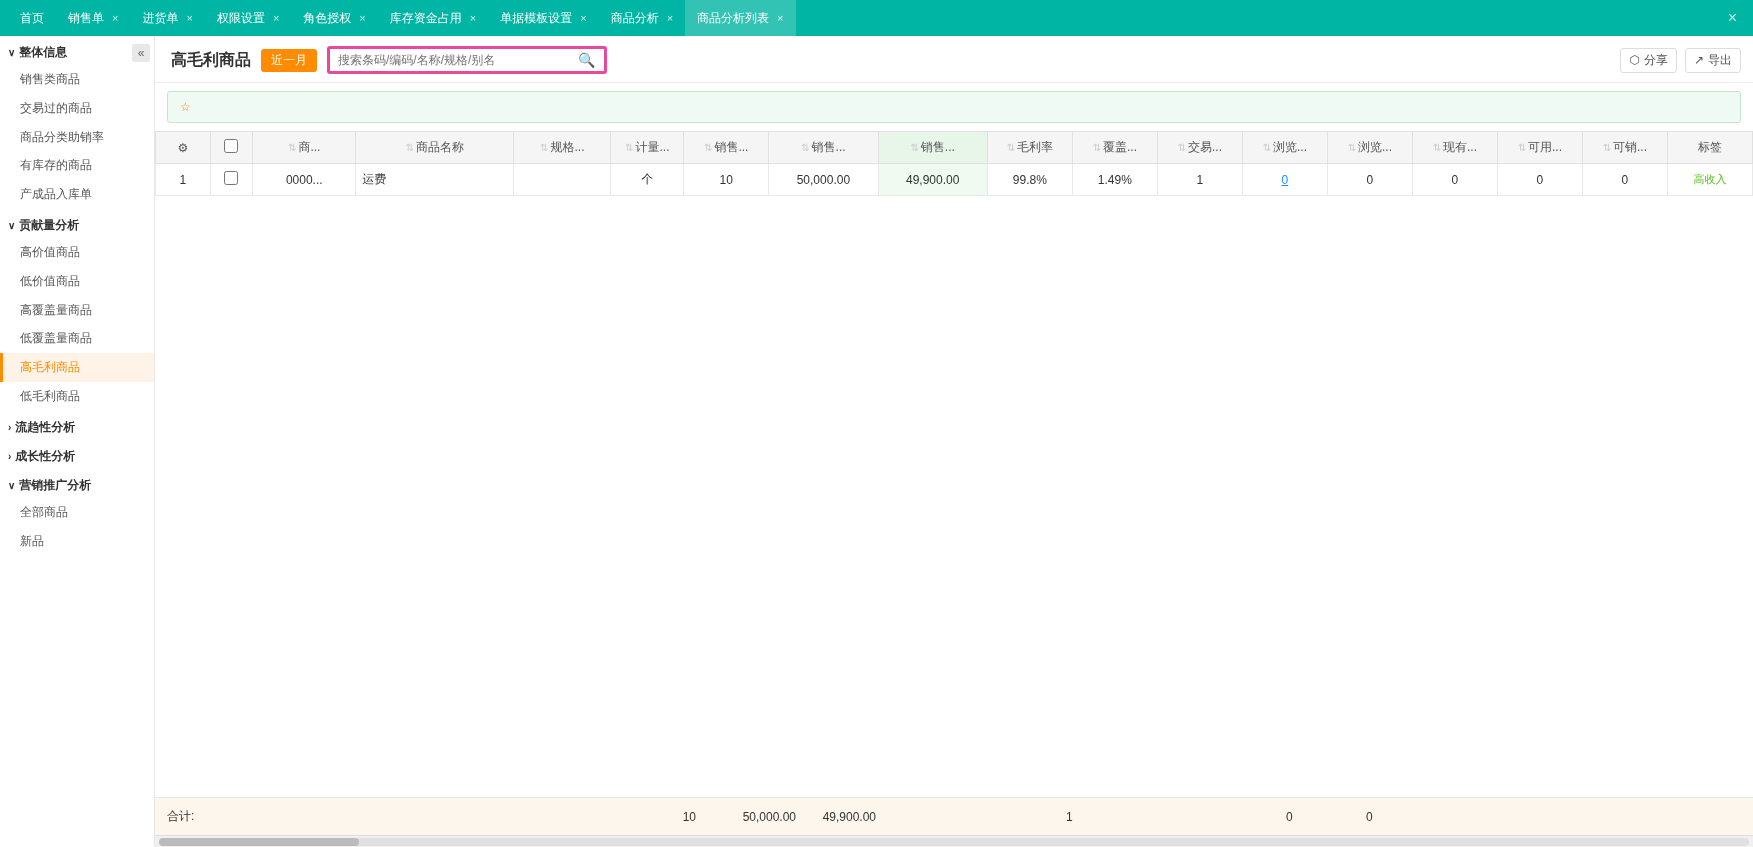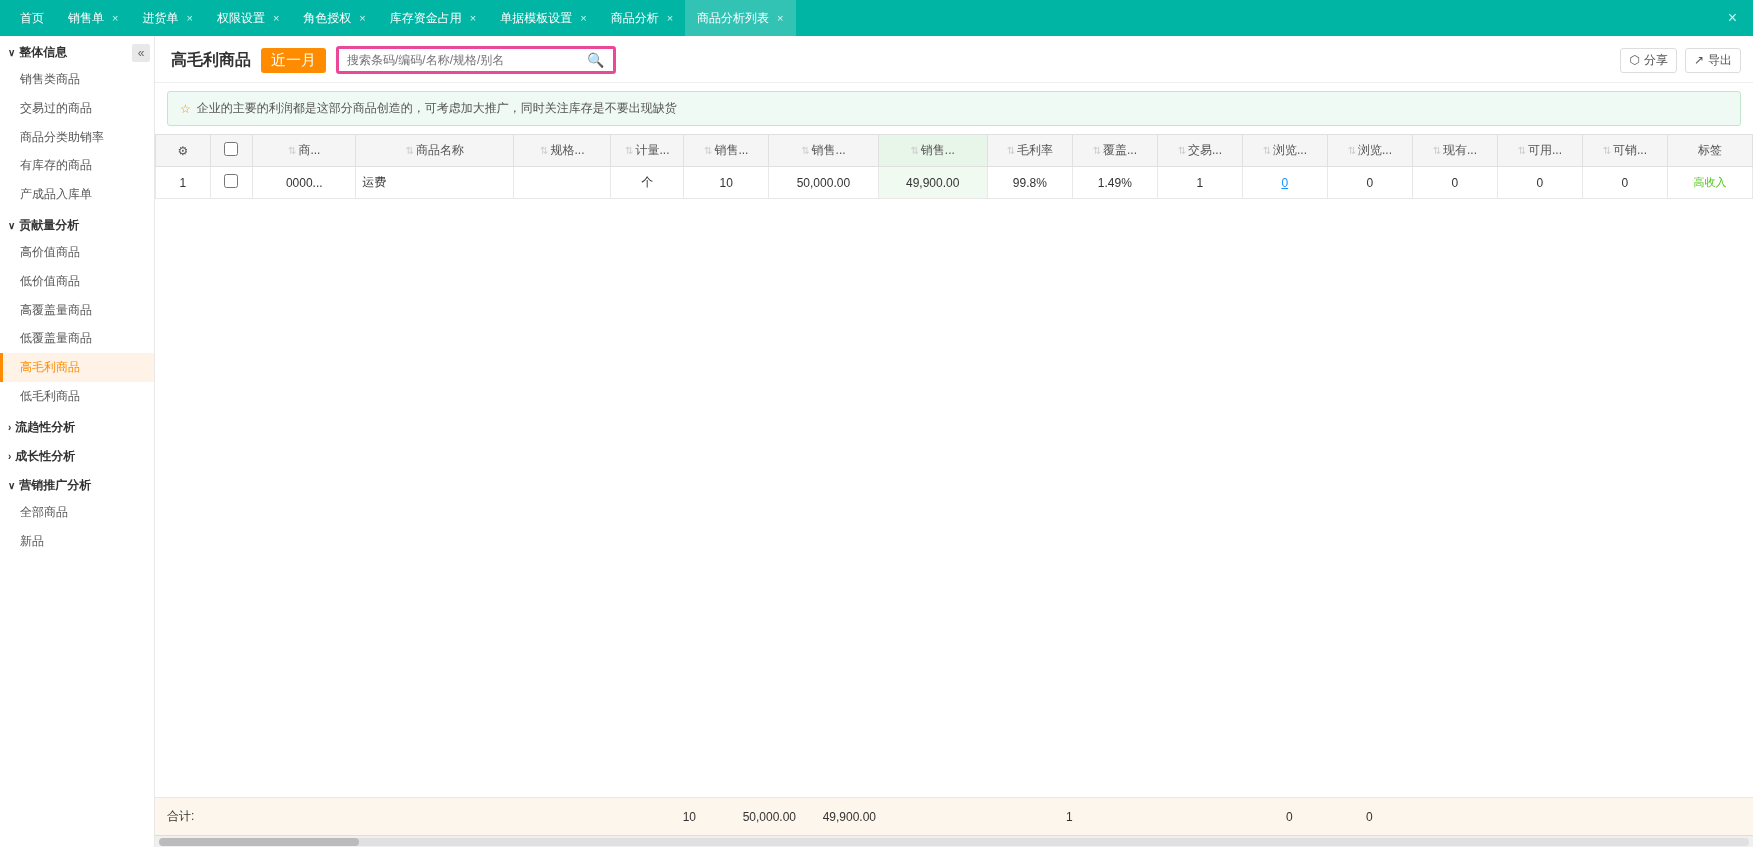--- a/index.html
+++ b/index.html
@@ -116,21 +116,21 @@
       font-size: 16px;
       font-weight: bold;
       color: #333;
     }
     .time-filter-btn {
       background: #ff8c00;
       color: #fff;
       border: none;
       border-radius: 3px;
       padding: 3px 10px;
-      font-size: 15px;
+      font-size: 12px;
       cursor: pointer;
     }
     .search-box {
       display: flex;
       align-items: center;
       border: 3px solid #ec4899;
       border-radius: 3px;
       padding: 3px 8px;
       gap: 6px;
       flex: 1;
@@ -428,21 +428,20 @@
         </button>
         <button class="action-btn">
           <span>↗</span>
           <span>导出</span>
         </button>
       </div>
     </div>
 
     <div class="notice-bar">
       <span class="notice-icon">☆</span>
-      <span>企业的主要的利润都是这部分商品创造的，可考虑加大推广，同时关注库存是不要出现缺货</span>
     </div>
 
     <div class="table-container">
       <table>
         <colgroup>
           <col class="col-w-num">
           <col class="col-w-chk">
           <col class="col-w-code">
           <col class="col-w-name">
           <col class="col-w-spec">

